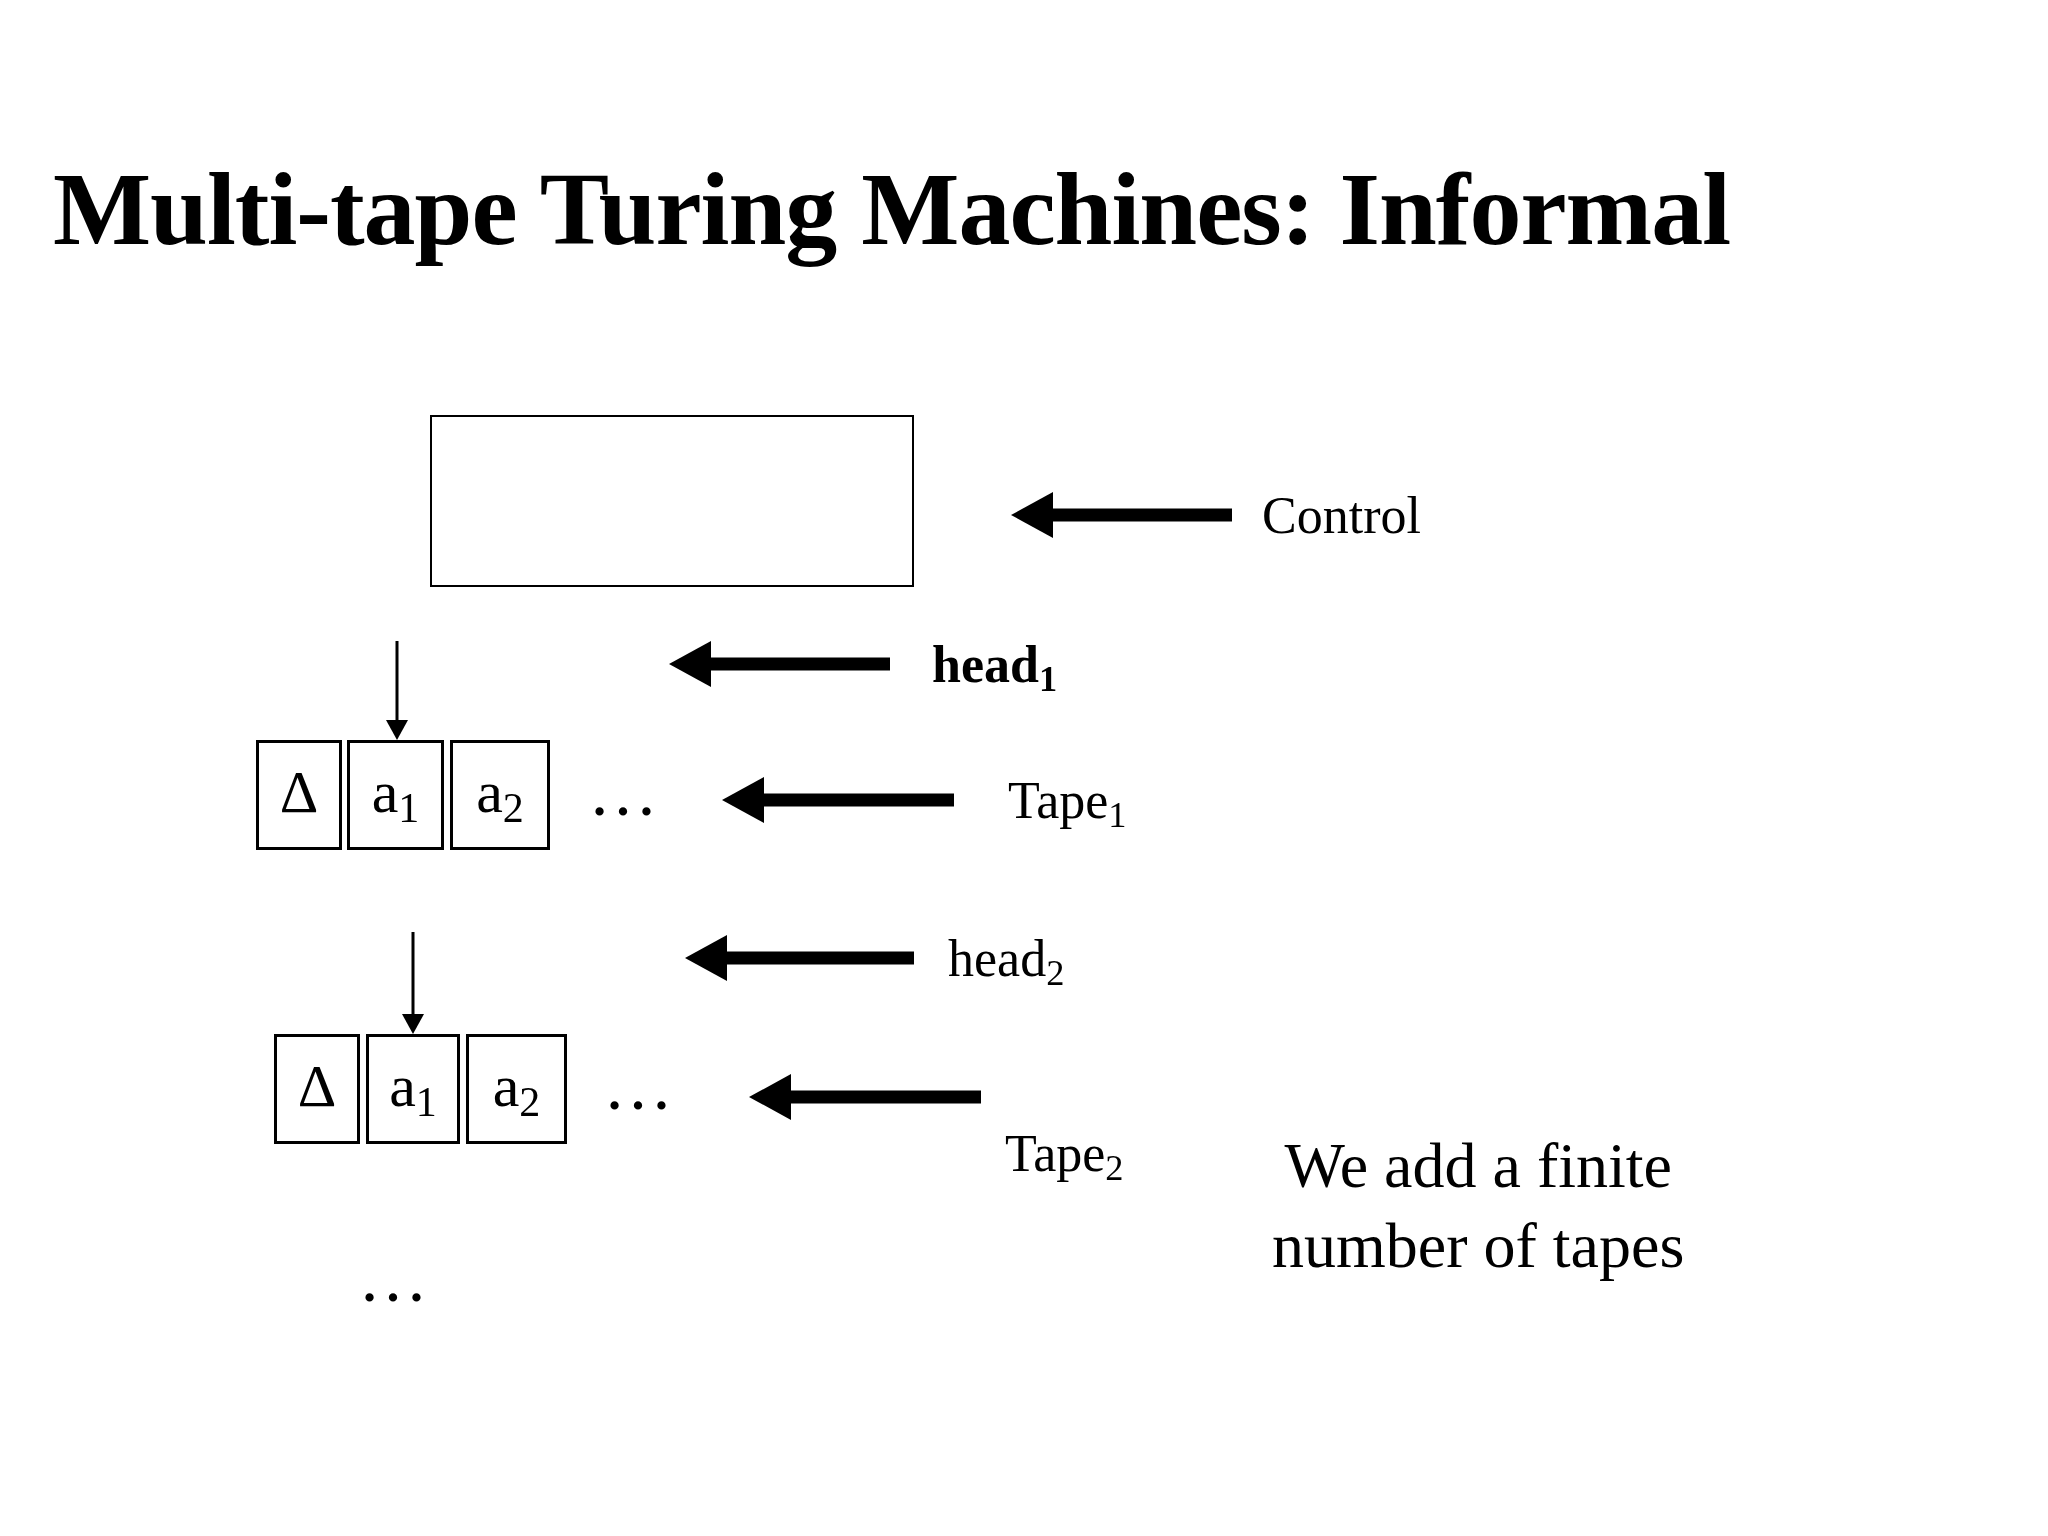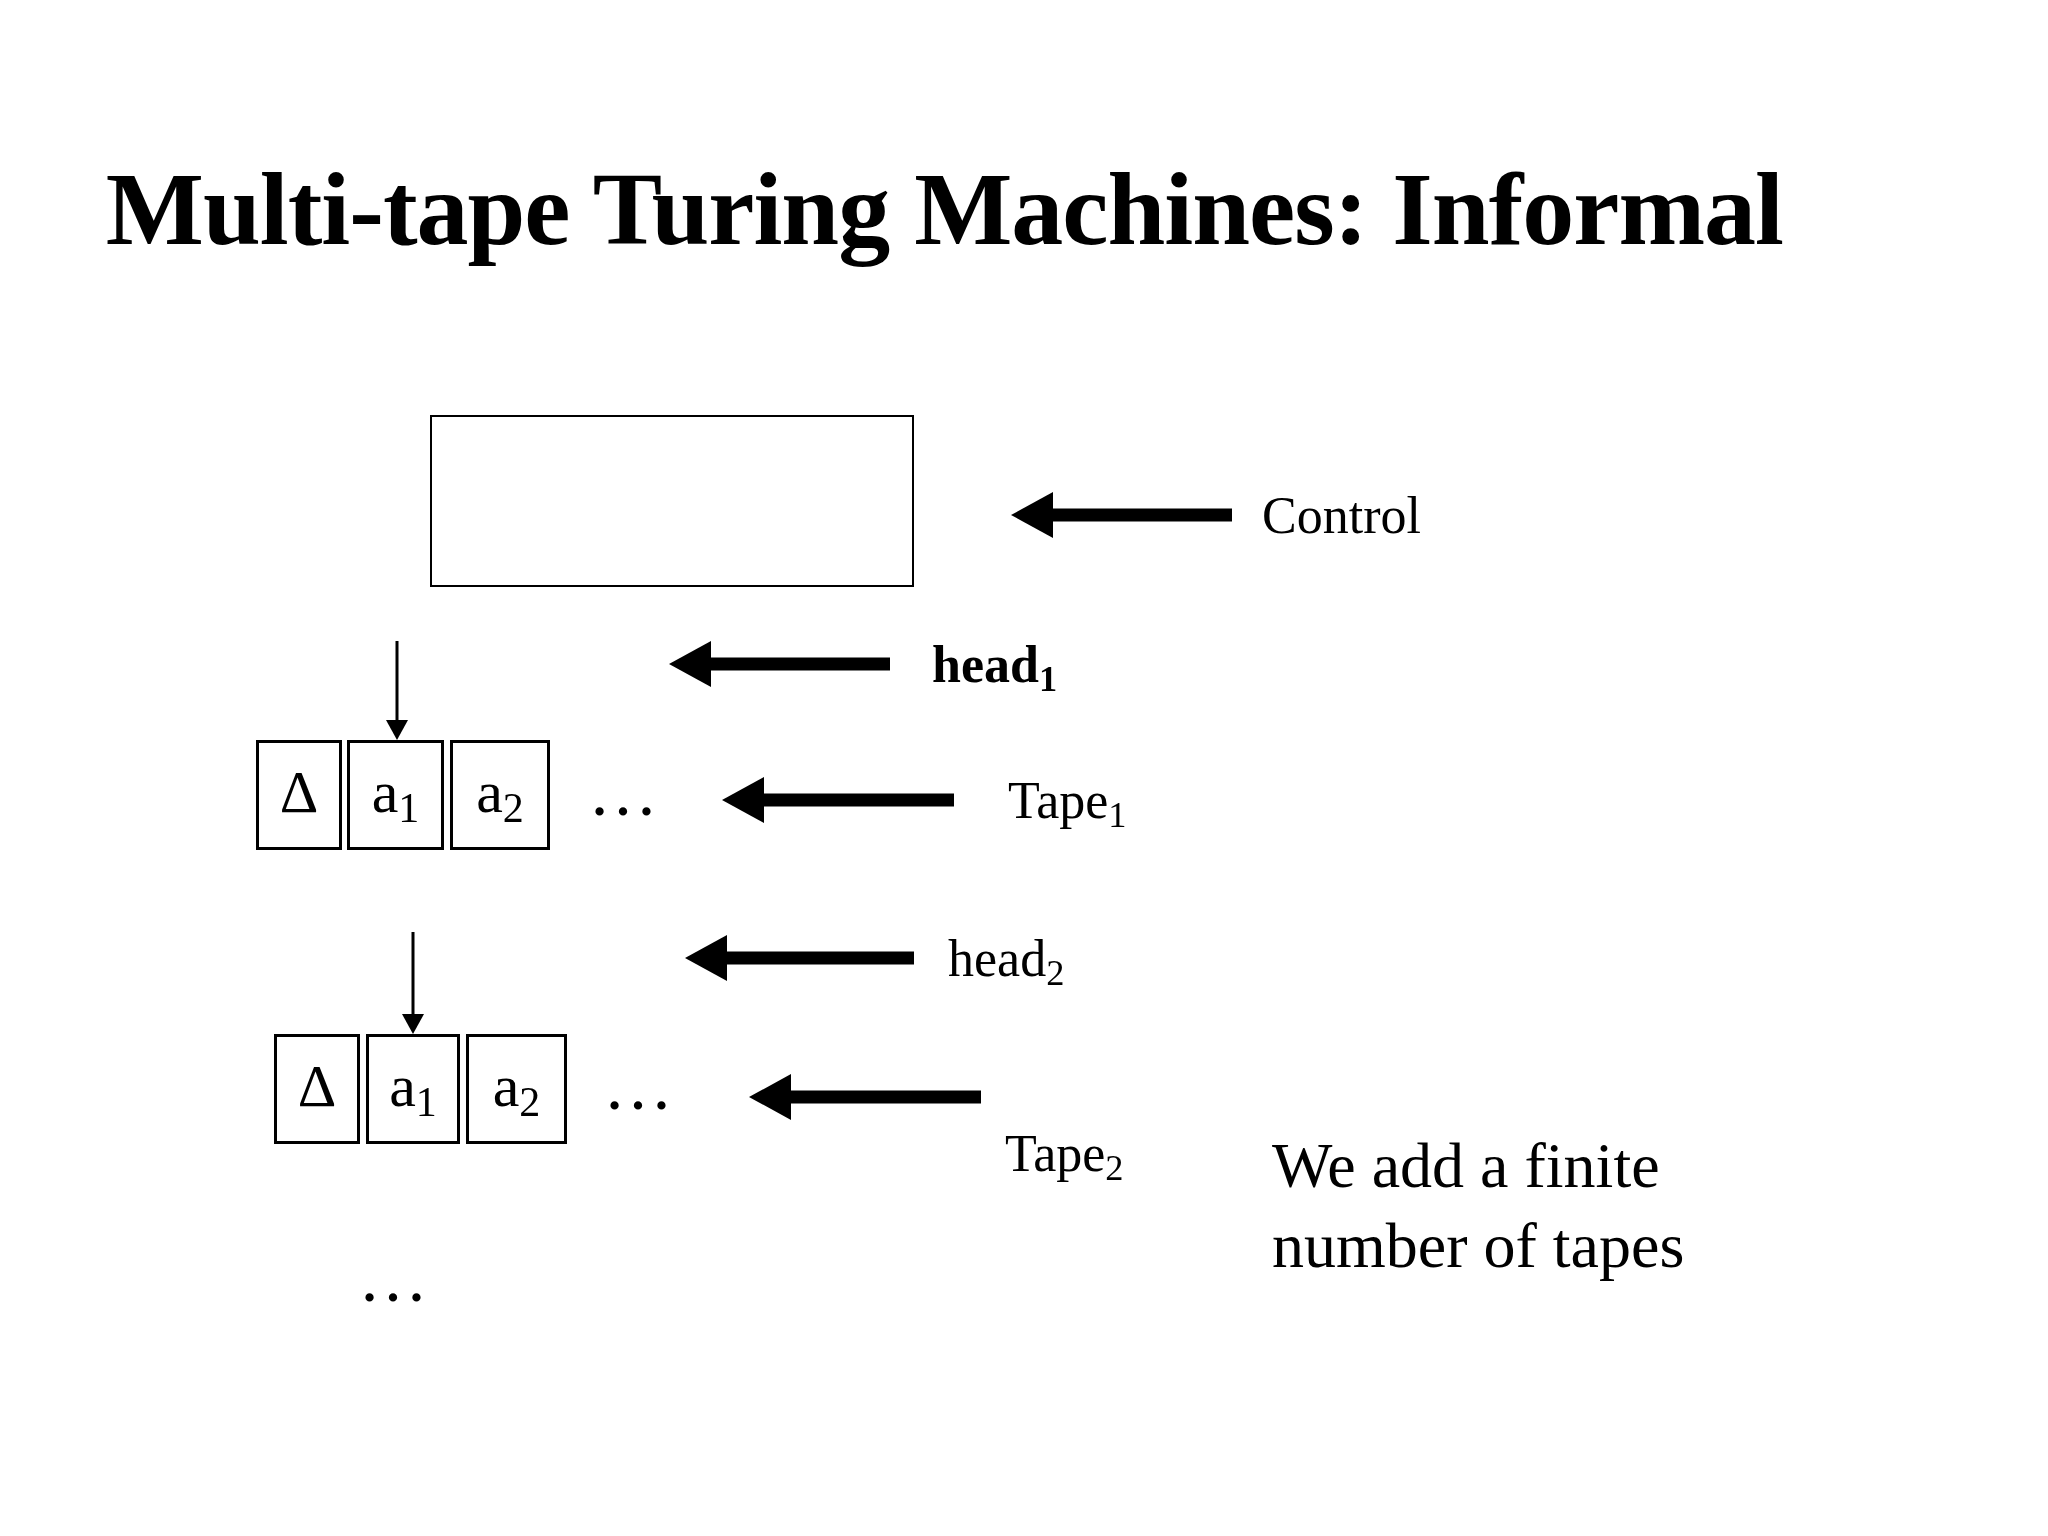--- a/index.html
+++ b/index.html
@@ -16,21 +16,21 @@
     color: #000000;
     background: #ffffff;
   }
 
   
   .title {
     position: absolute;
     left: 0;
     top: 152px;
     width: 1783px;
-    text-align: right;
+    text-align: center;
     font-weight: bold;
     font-size: 104px;
     line-height: 114px;
     letter-spacing: -1px;
     white-space: nowrap;
   }
 
   
   .control-box {
     position: absolute;
@@ -113,20 +113,21 @@
     letter-spacing: 6px;
   }
 
   .note {
     position: absolute;
     left: 1272px;
     top: 1126px;
     font-size: 64px;
     line-height: 80px;
     white-space: nowrap;
+    text-align: center;
   }
 </style>
 </head>
 <body>
 
 <div class="slide" style="background: rgb(255, 255, 255); color: rgb(0, 0, 0);">
 
   <div class="title">
     <div>Multi-tape Turing Machines: Informal</div>
   </div>

